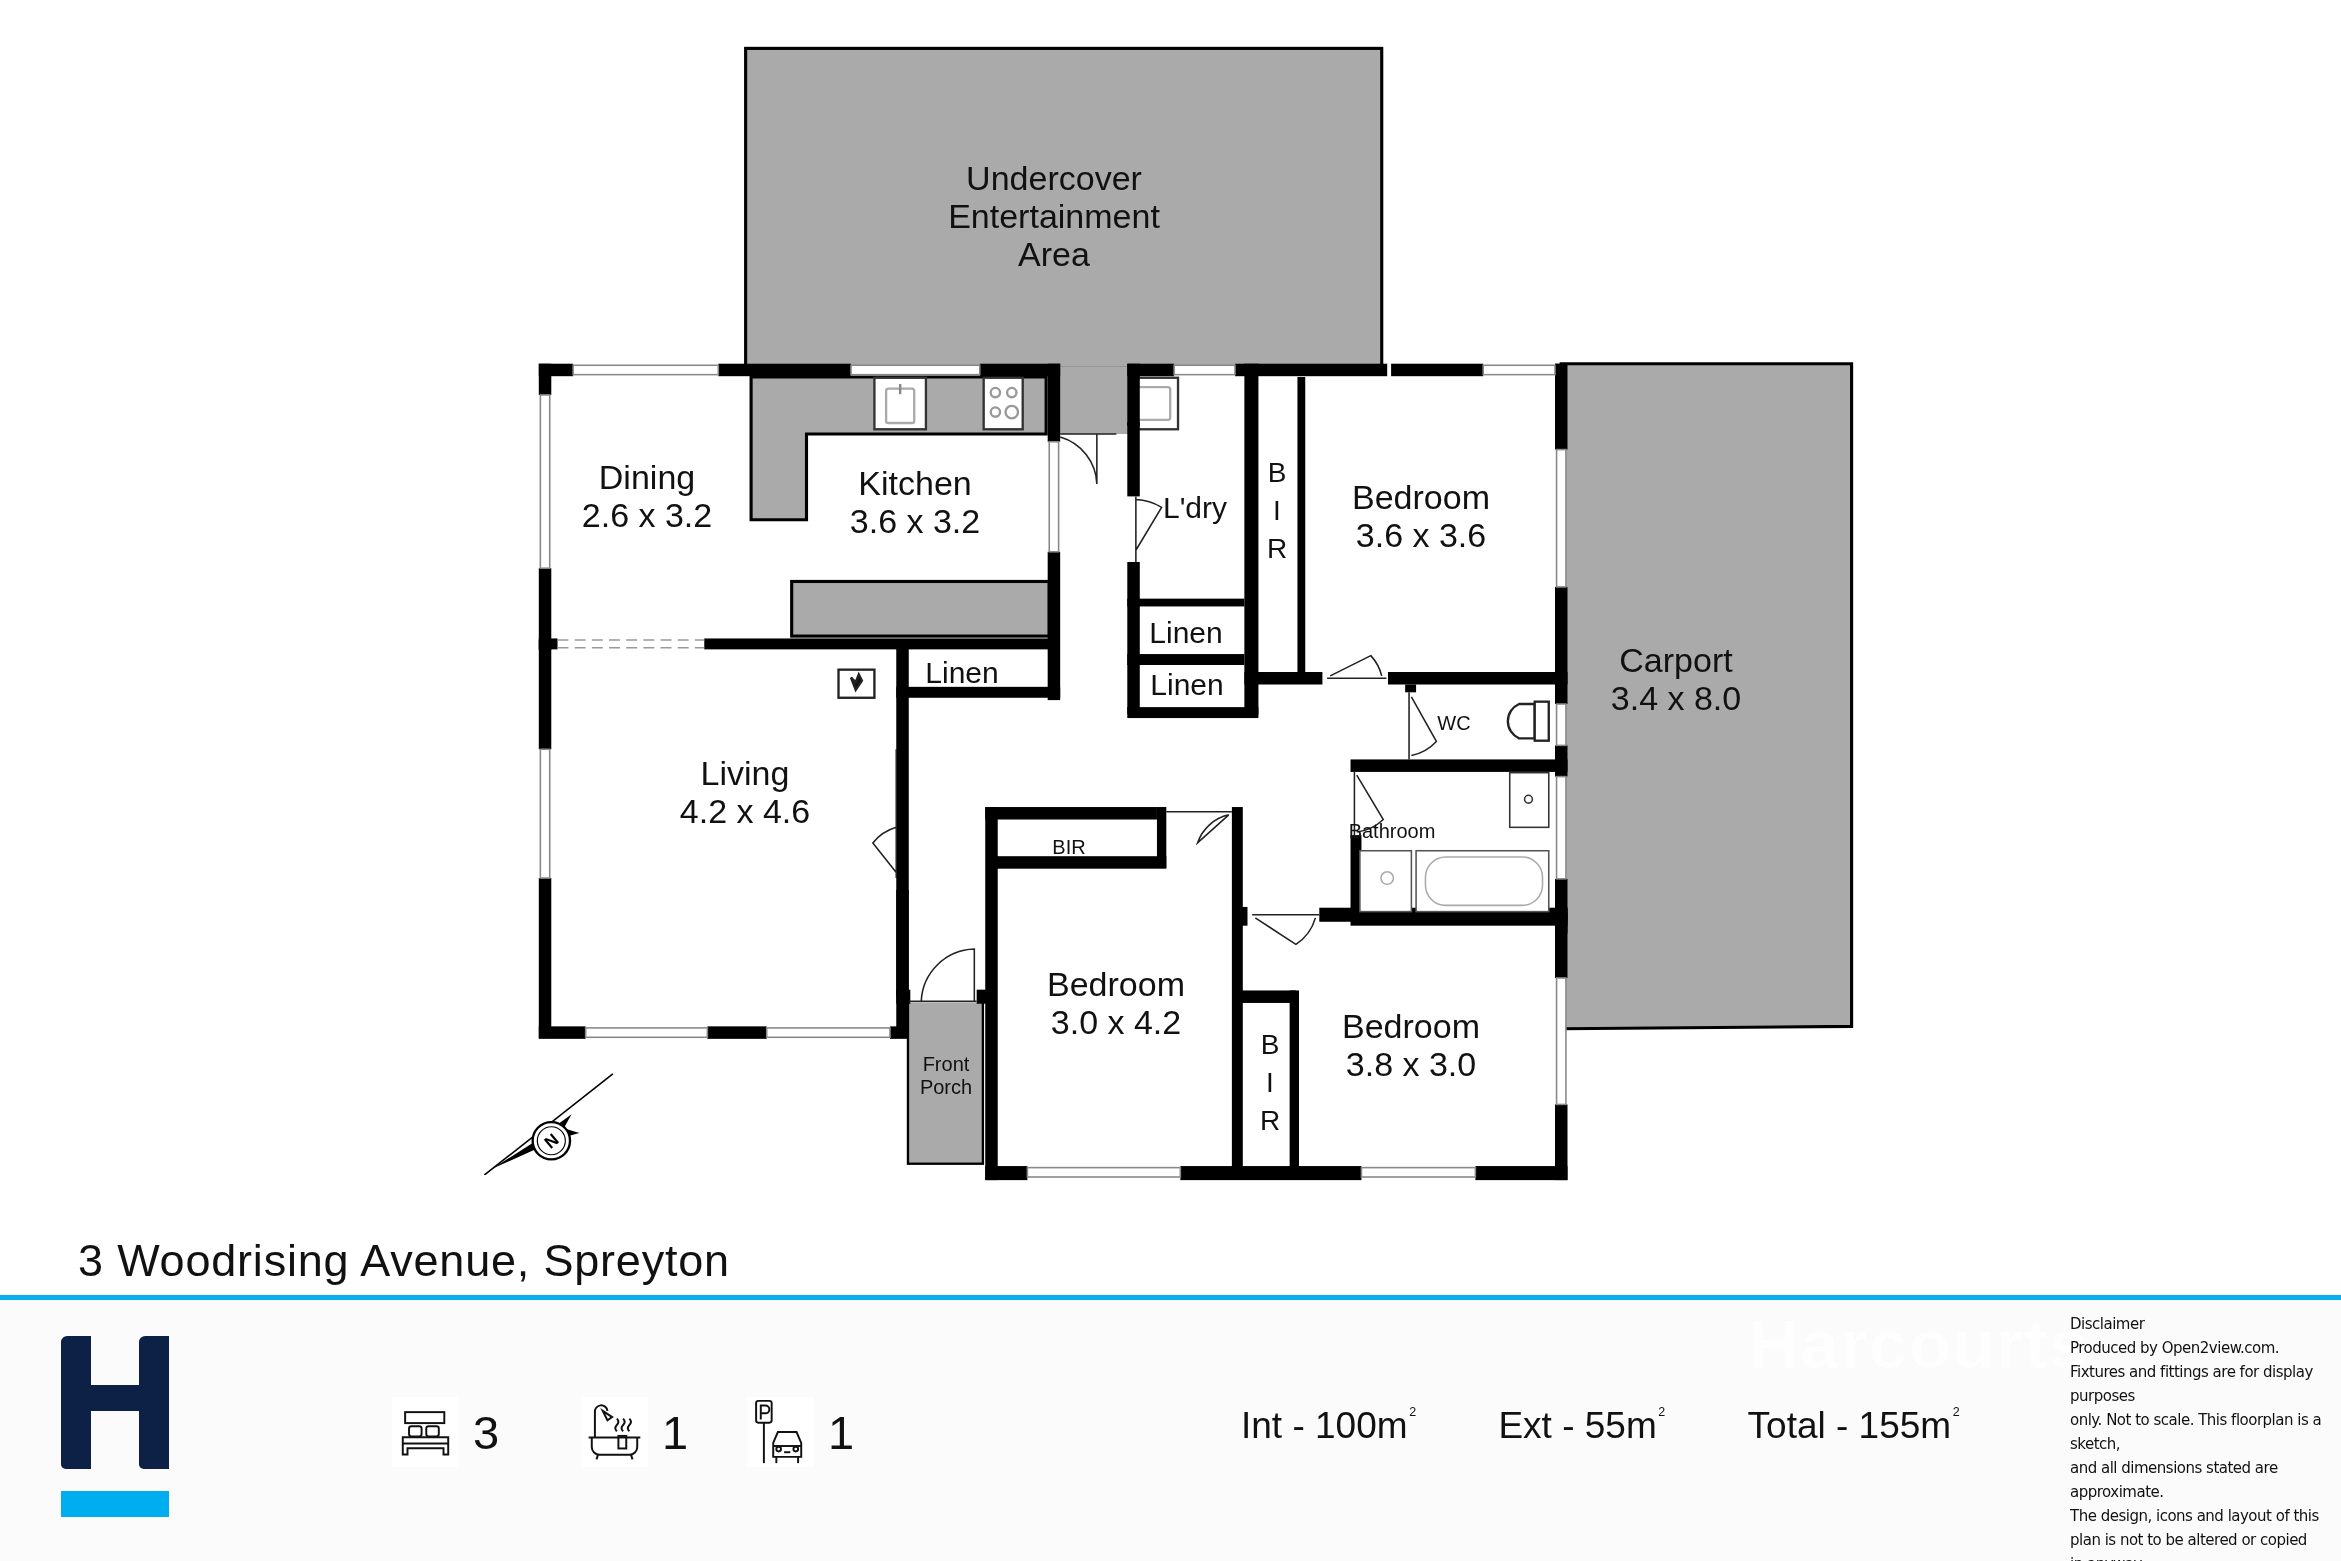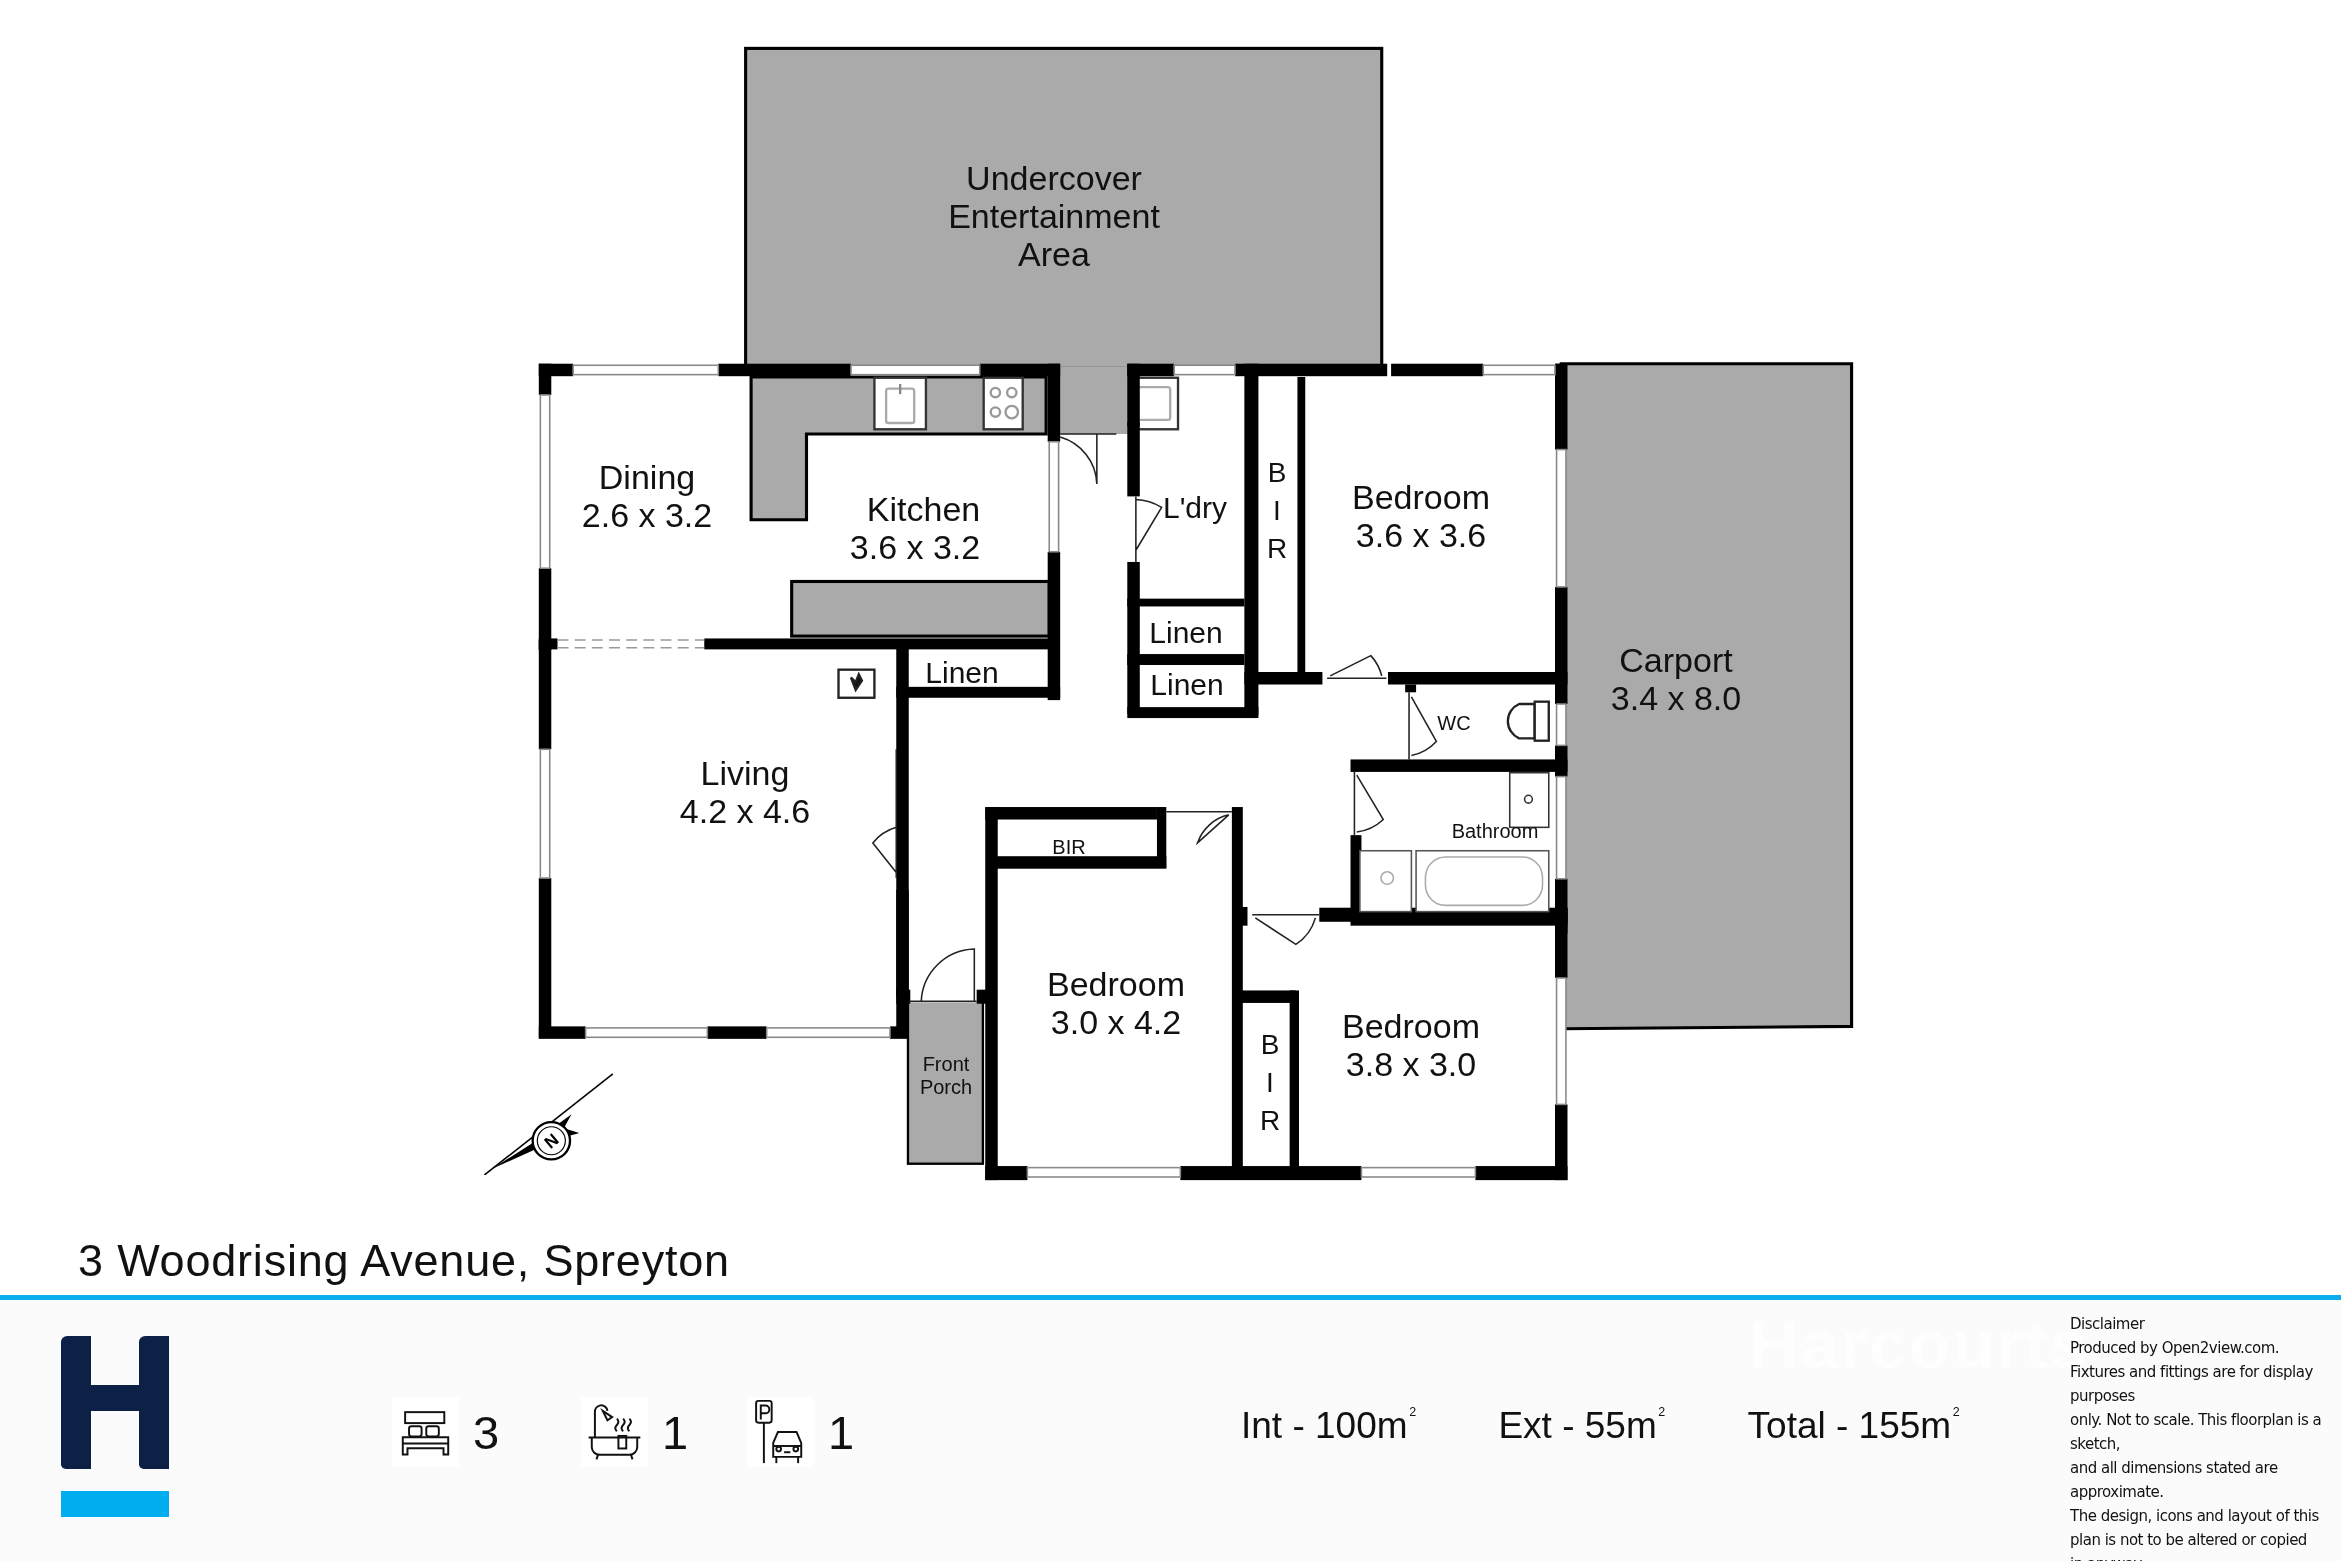--- a/index.html
+++ b/index.html
@@ -205,21 +205,21 @@
 
 <div class="room-label lg" style="left:1054px; top:216px;">
   <span class="nm">Undercover</span>
   <span class="nm">Entertainment</span>
   <span class="nm">Area</span>
 </div>
 <div class="room-label lg" style="left:647px; top:496px;">
   <span class="nm">Dining</span>
     <span class="dm">2.6 x 3.2</span>
 </div>
-<div class="room-label lg" style="left:915px; top:528px;text-align:right;">
+<div class="room-label lg" style="left:915px; top:502px;">
   <span class="nm">Kitchen</span>
     <span class="dm">3.6 x 3.2</span>
 </div>
 <div class="room-label md" style="left:1195px; top:484px;margin-top:24px;">
   <span class="nm">L'dry</span>
 </div>
 <div class="room-label vert" style="left:1277px; top:511px;">
   <span class="nm">B</span>
   <span class="nm">I</span>
   <span class="nm">R</span>
@@ -241,21 +241,21 @@
 <div class="room-label md" style="left:962px; top:673px;">
   <span class="nm">Linen</span>
 </div>
 <div class="room-label sm" style="left:1454px; top:723px;">
   <span class="nm">WC</span>
 </div>
 <div class="room-label lg" style="left:713px; top:792px;margin-left:32px;">
   <span class="nm">Living</span>
     <span class="dm">4.2 x 4.6</span>
 </div>
-<div class="room-label sm" style="left:1495px; top:831px;">
+<div class="room-label sm" style="left:1392px; top:831px;">
   <span class="nm">Bathroom</span>
 </div>
 <div class="room-label sm" style="left:1069px; top:847px;">
   <span class="nm">BIR</span>
 </div>
 <div class="room-label lg" style="left:1116px; top:1003px;">
   <span class="nm">Bedroom</span>
     <span class="dm">3.0 x 4.2</span>
 </div>
 <div class="room-label lg" style="left:1411px; top:1045px;">

